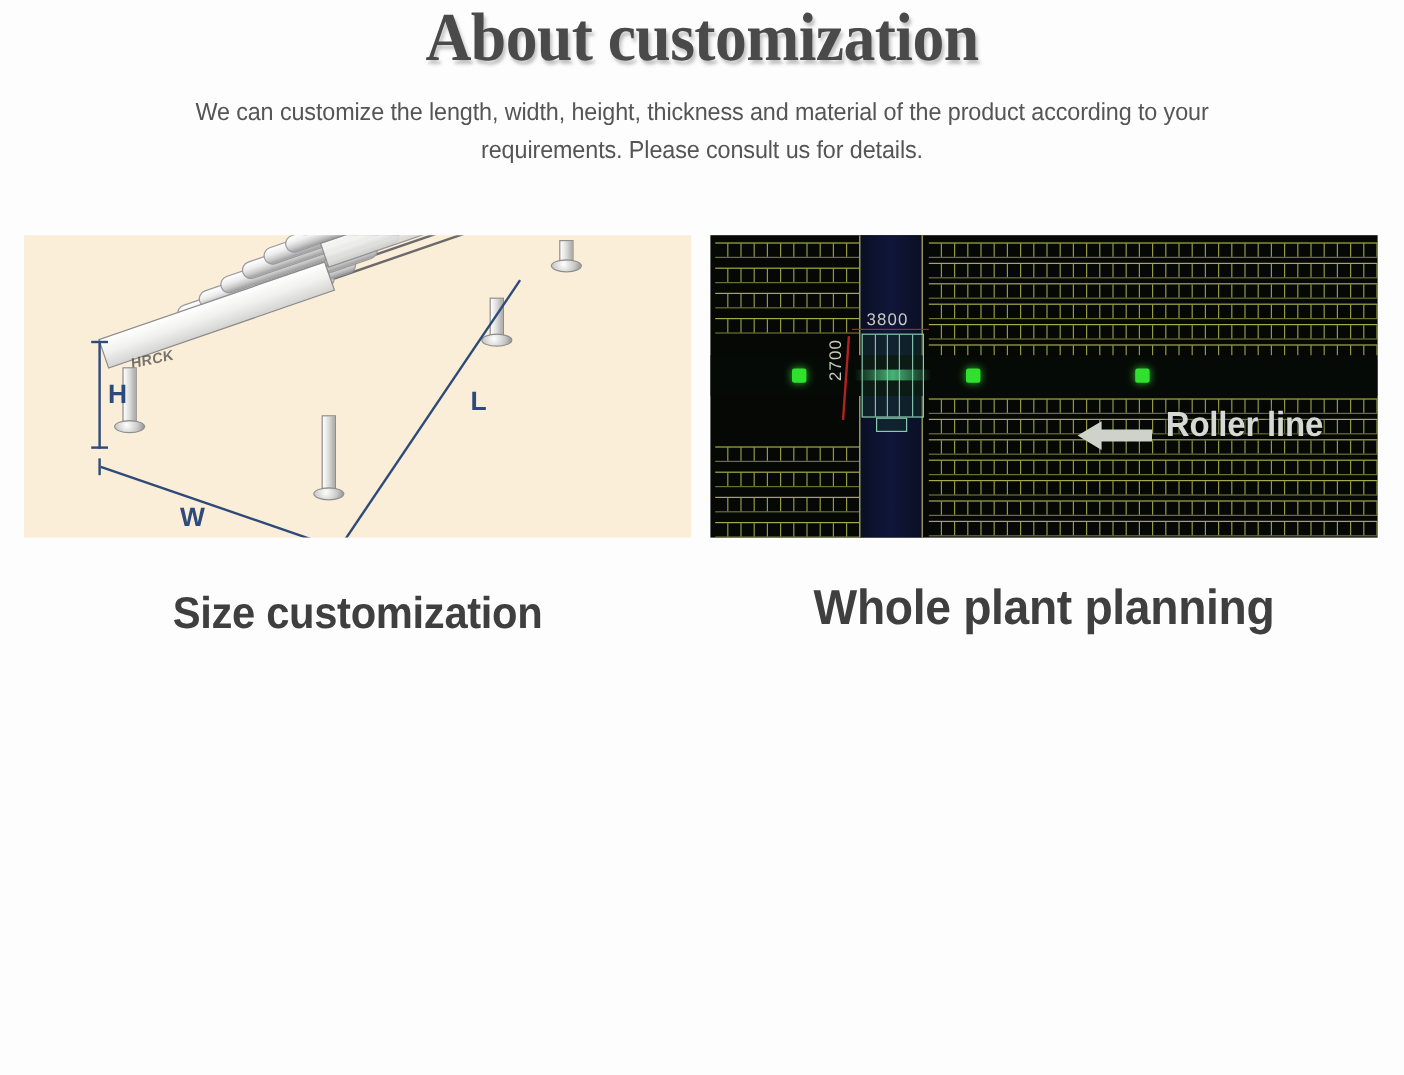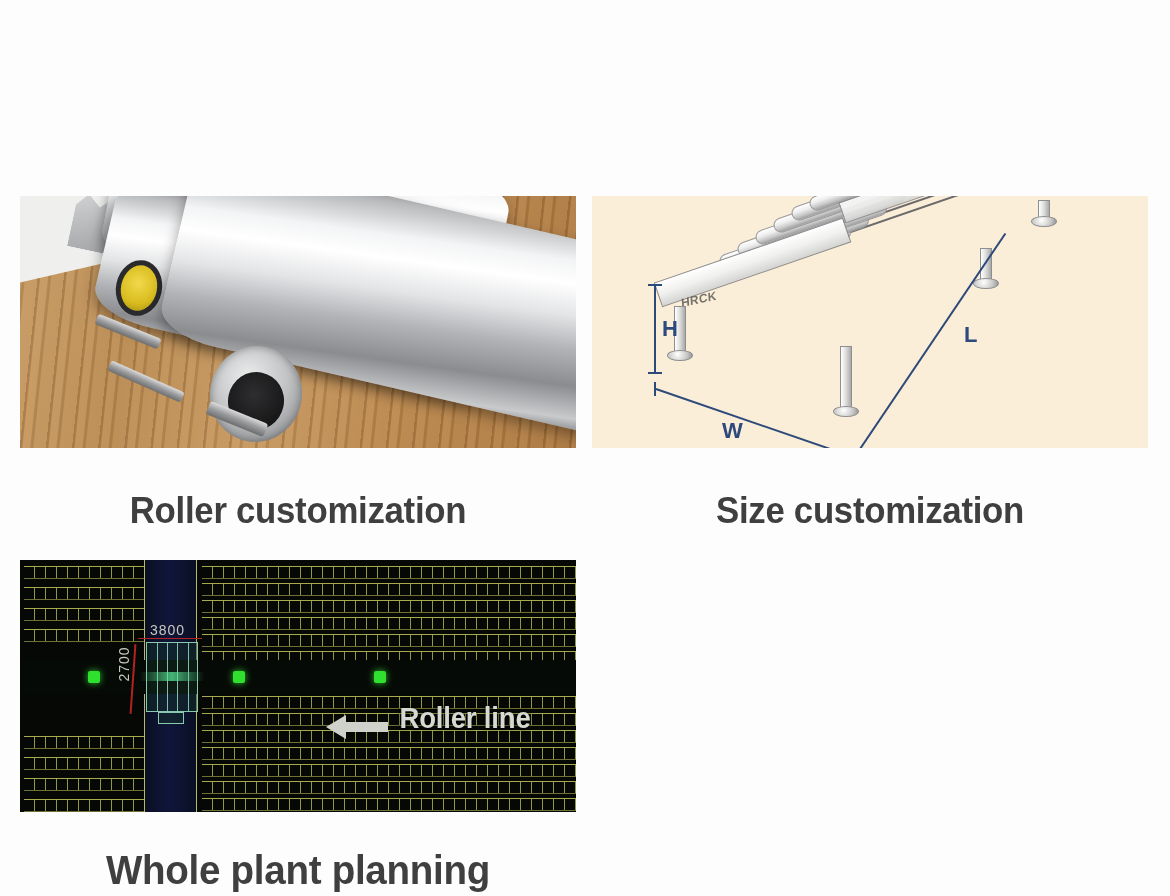--- a/index.html
+++ b/index.html
@@ -238,50 +238,27 @@
     text-shadow:0 0 6px rgba(0,0,0,0.9);
     white-space:nowrap;
   }
   .arrow-left { position:absolute; }
 </style>
 </head>
 <body>
 
 <div class="page">
 
+  <div class="header">
+    <h1 class="page-title">About customization</h1>
+    <p class="subtitle">We can customize the length, width, height, thickness and material of the product according to your requirements. Please consult us for details.</p>
+  </div>
 
   <div class="grid">
 
-    <div class="card row1">
-      <div class="card-media img-rollers">
-        <div class="wood-grain"></div>
-        <div class="wood-top"></div>
-
-        <div class="sprocket"></div>
-
-        <div class="roller r1">
-          <div class="r-surface"></div>
-        </div>
-        <div class="roller r2">
-          <div class="r-surface"></div>
-        </div>
-
-        <div class="yellow-cap"></div>
-        <div class="r-shaft" style="left:74px; top:130px; width:68px; transform:rotate(22deg);"></div>
-        <div class="r-shaft" style="left:86px; top:180px; width:80px; transform:rotate(24deg);"></div>
-
-        <div class="roller r-big">
-          <div class="r-surface"></div>
-        </div>
-        <div class="r-cap" style="left:190px; top:150px; width:92px; height:96px; transform:rotate(12deg);"></div>
-        <div class="r-bore" style="left:208px; top:176px; width:56px; height:58px; transform:rotate(12deg);"></div>
-        <div class="r-shaft" style="left:186px; top:216px; width:62px; height:14px; transform:rotate(22deg);"></div>
-      </div>
-      <div class="card-label">Roller customization</div>
-    </div>
 
     <div class="card row1">
       <div class="card-media img-size">
 
         <div class="cad-line" style="left:70px; top:92px; width:380px; height:2px; transform:rotate(-19deg); transform-origin:left center;"></div>
         <div class="cad-line" style="left:70px; top:100px; width:380px; height:2px; transform:rotate(-19deg); transform-origin:left center;"></div>
 
         <div class="conv-roller" style="left:92px;  top:84px;  width:176px; transform:rotate(-19deg); transform-origin:left center;"></div>
         <div class="conv-roller" style="left:110px; top:72px;  width:176px; transform:rotate(-19deg); transform-origin:left center;"></div>
         <div class="conv-roller" style="left:128px; top:60px;  width:176px; transform:rotate(-19deg); transform-origin:left center;"></div>

